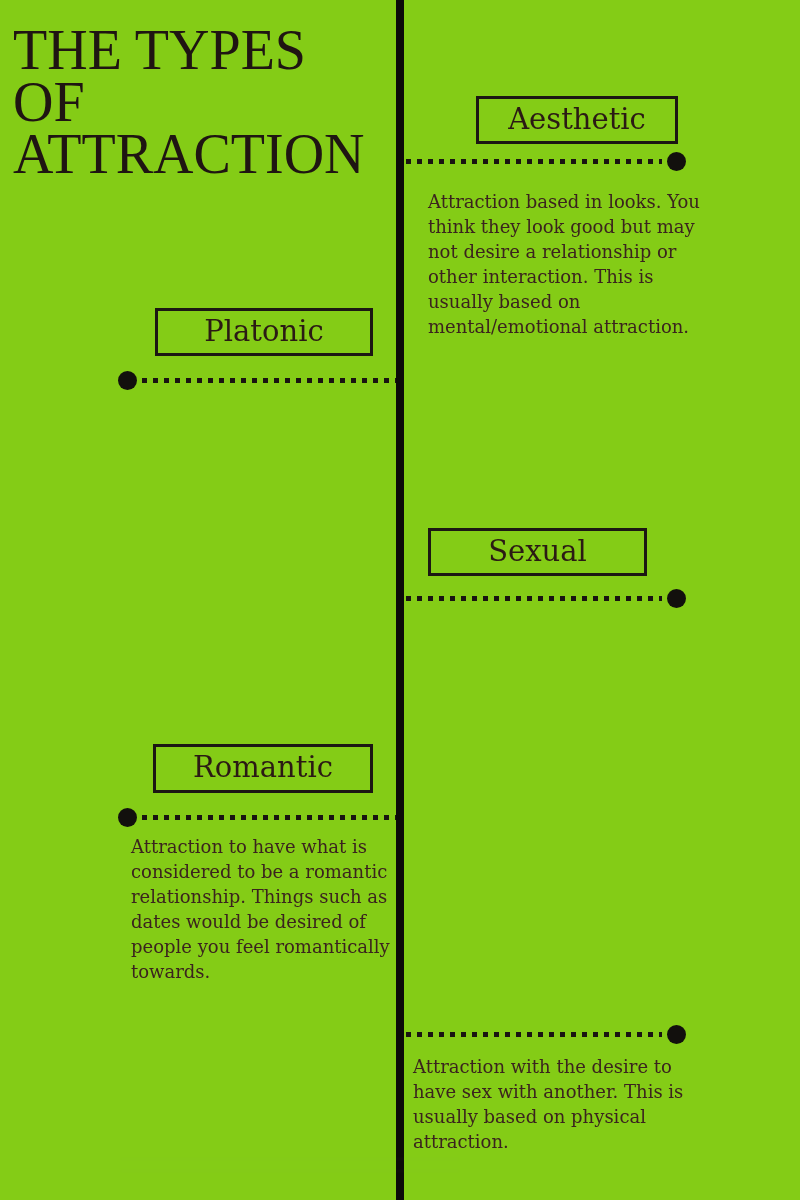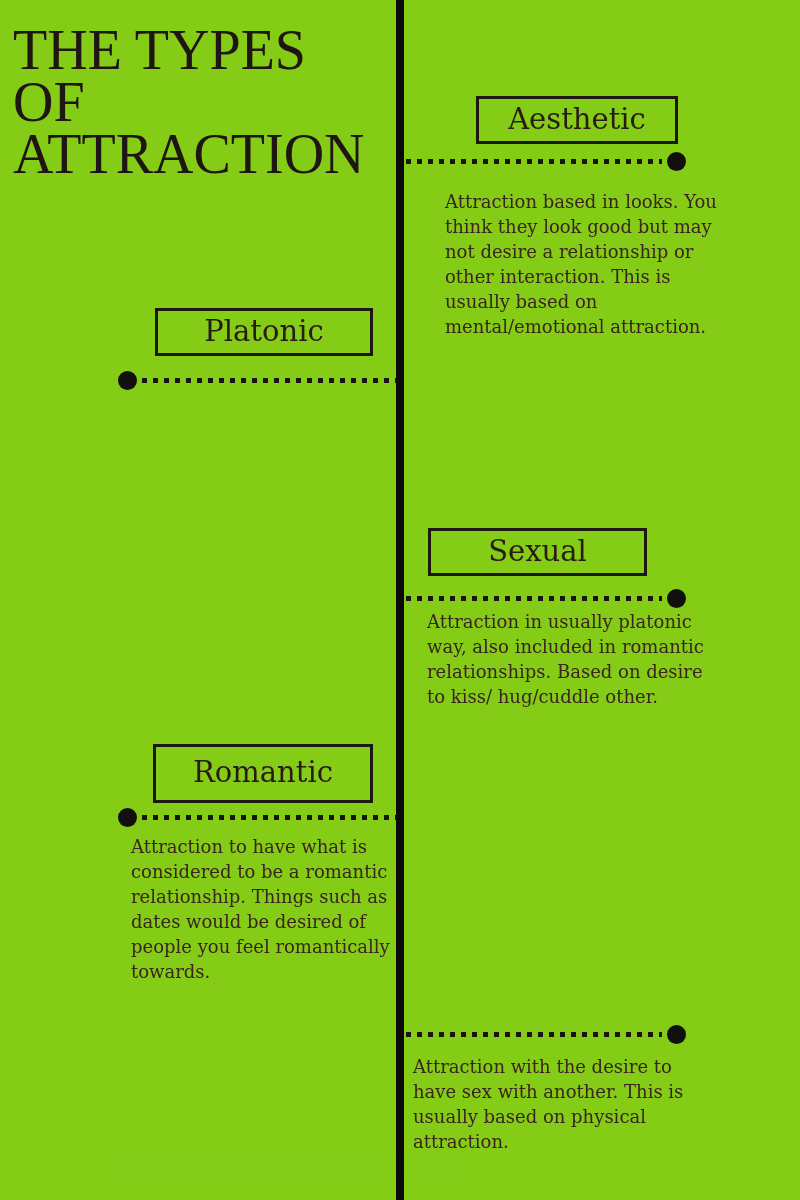--- a/index.html
+++ b/index.html
@@ -58,31 +58,31 @@
   .desc{
     position:absolute;margin:0;
     font-family:"DejaVu Serif", serif;
     font-size:18px;line-height:25px;
     color:#3B231E;
     white-space:pre-line;
   }
   
   .box-aesthetic{left:428px;top:96px;width:202px;height:48px;margin-left:48px;}
   .dot-aesthetic{left:406px;top:152px;width:280px;}
-  .desc-aesthetic{left:445px;top:189px;width:350px;}
+  .desc-aesthetic{left:428px;top:189px;width:350px;}
 
   .box-platonic{left:155px;top:308px;width:218px;height:48px;}
   .dot-platonic{left:118px;top:371px;width:278px;}
   .desc-platonic{left:131px;top:397px;width:290px;}
 
   .box-sensual{left:428px;top:528px;width:219px;height:48px;}
   .dot-sensual{left:406px;top:589px;width:280px;}
   .desc-sensual{left:427px;top:609px;width:350px;}
 
-  .box-romantic{left:153px;top:744px;width:220px;height:59px;}
+  .box-romantic{left:153px;top:744px;width:220px;height:49px;}
   .dot-romantic{left:118px;top:808px;width:278px;}
   .desc-romantic{left:131px;top:834px;width:290px;}
 
   .box-sexual{left:428px;top:963px;width:219px;height:48px;}
   .dot-sexual{left:406px;top:1025px;width:280px;}
   .desc-sexual{left:413px;top:1054px;width:350px;}
 
   
   .watermark{
     position:absolute;left:120px;top:1150px;width:340px;height:26px;
@@ -125,24 +125,20 @@
     <span class="dots"></span>
   </div>
 
   <div class="label-box box-sensual">
     <span class="label">Sexual</span>
   </div>
   <div class="dotline dot-sensual">
     <span class="dots"></span>
     <span class="big-dot"></span>
   </div>
-  <p class="desc desc-sensual">Attraction in usually platonic
-way, also included in romantic
-relationships. Based on desire
-to kiss/ hug/cuddle other.</p>
 
   <div class="label-box box-romantic">
     <span class="label">Romantic</span>
   </div>
   <div class="dotline dot-romantic">
     <span class="big-dot"></span>
     <span class="dots"></span>
   </div>
   <p class="desc desc-romantic">Attraction to have what is
 considered to be a romantic

